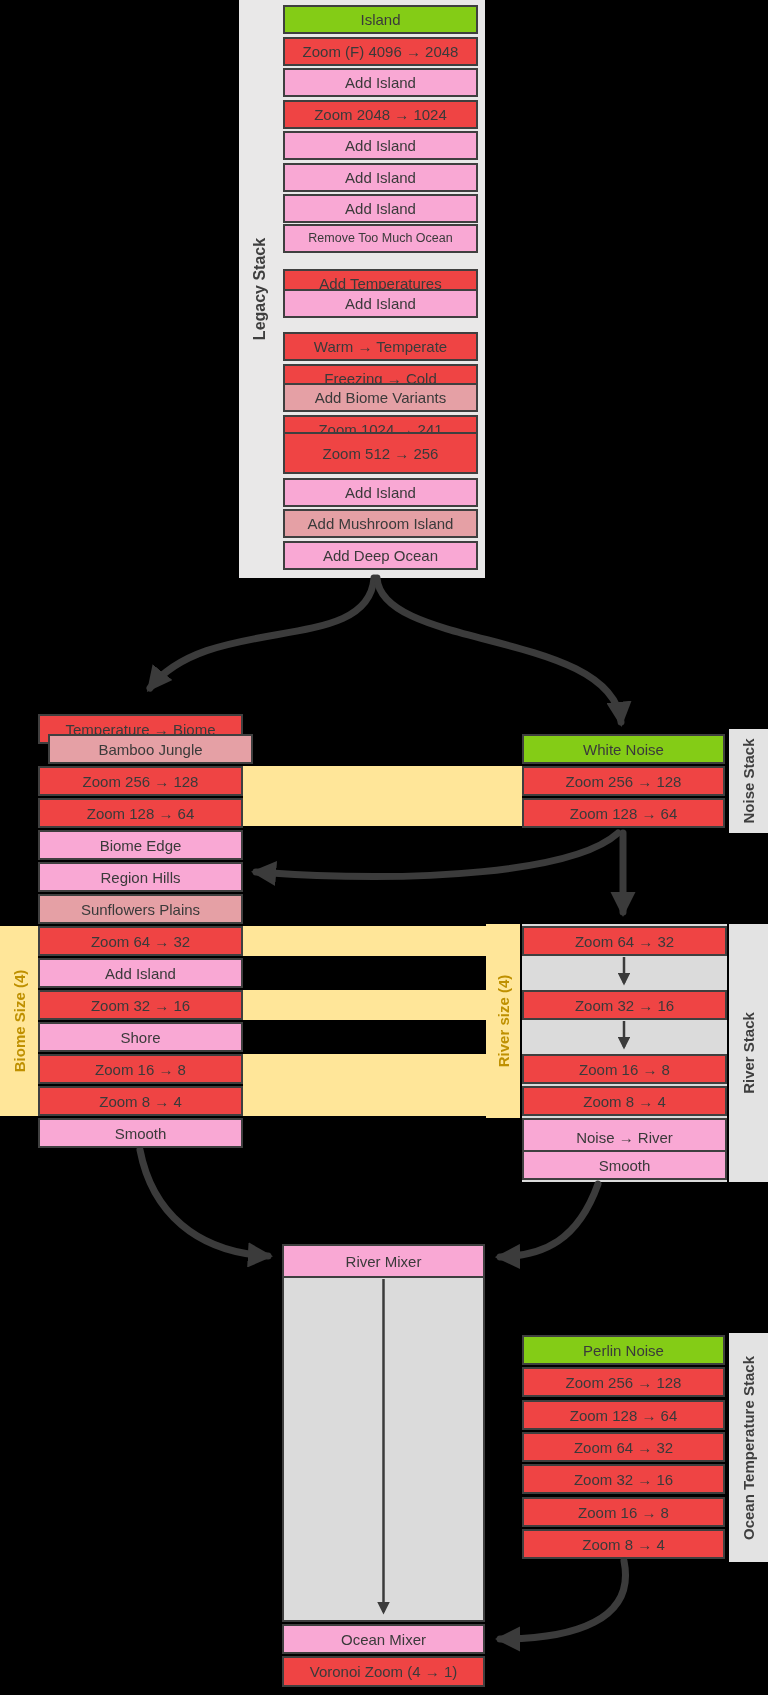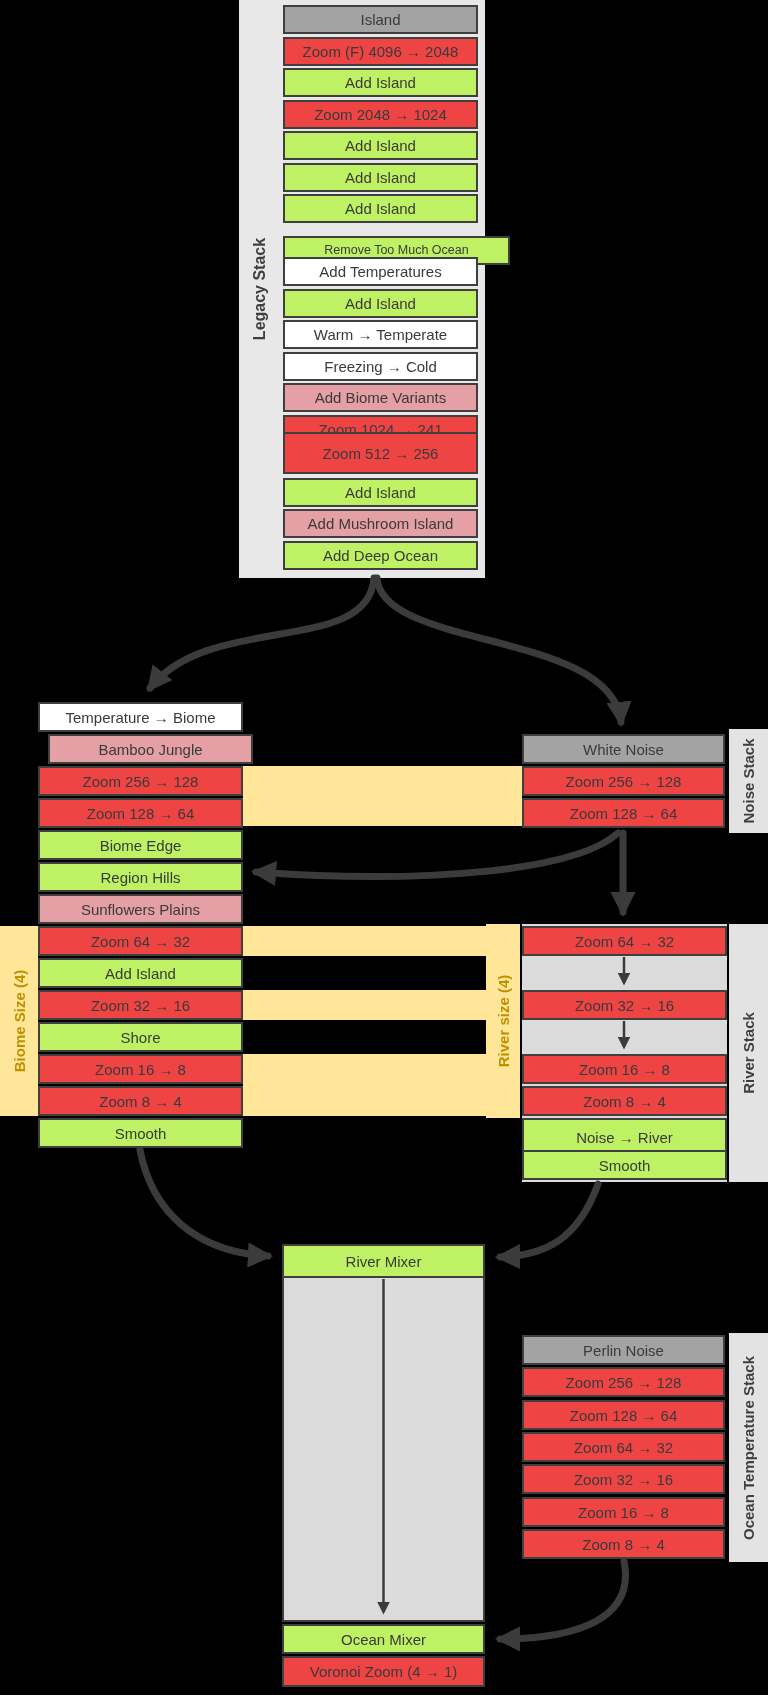--- a/index.html
+++ b/index.html
@@ -5,24 +5,24 @@
   html,body{margin:0;padding:0;background:#000;}
   .page{position:relative;width:768px;height:1695px;background:#000;overflow:hidden;
         font-family:"Liberation Sans",sans-serif;}
   .panel{position:absolute;}
   .band{position:absolute;background:#FFE699;}
   .box{position:absolute;box-sizing:border-box;border:2.5px solid #3F3F3F;
        display:flex;align-items:center;justify-content:center;
        font-size:15px;color:#3A3A3A;text-align:center;line-height:1;}
   .box.small{font-size:12.5px;}
   .c-yellow{background:#ef4444;}
-  .c-gray{background:#bef264;}
-  .c-green{background:#ffffff;}
+  .c-gray{background:#f9a8d4;}
+  .c-green{background:#ef4444;margin-top:12px;}
   .c-red{background:#E5A0A5;}
-  .c-blue{background:#a3a3a3;}
+  .c-blue{background:#84cc16;}
   .c-tall{background:#DBDBDB;}
   .vlabel{position:absolute;transform:translate(-50%,-50%) rotate(-90deg);
           white-space:nowrap;font-weight:bold;font-size:15px;color:#3F3F3F;}
   .vlabel.olive{color:#BF9000;}
   svg.arrows{position:absolute;left:0;top:0;pointer-events:none;}
 </style>
 </head>
 <body>
 
 <div class="page">
@@ -47,21 +47,21 @@
   <div class="vlabel" style="left:748px;top:1053px;">River Stack</div>
   <div class="vlabel" style="left:748px;top:1448px;">Ocean Temperature Stack</div>
 
   <div class="box c-blue" style="left:283px;top:5px;width:195px;height:29px">Island</div>
   <div class="box c-yellow" style="left:283px;top:37px;width:195px;height:29px">Zoom (F) 4096 → 2048</div>
   <div class="box c-gray" style="left:283px;top:68px;width:195px;height:29px">Add Island</div>
   <div class="box c-yellow" style="left:283px;top:100px;width:195px;height:29px">Zoom 2048 → 1024</div>
   <div class="box c-gray" style="left:283px;top:131px;width:195px;height:29px">Add Island</div>
   <div class="box c-gray" style="left:283px;top:163px;width:195px;height:29px">Add Island</div>
   <div class="box c-gray" style="left:283px;top:194px;width:195px;height:29px">Add Island</div>
-  <div class="box c-gray small" style="left:283px;top:236px;width:227px;height:29px">Remove Too Much Ocean</div>
+  <div class="box c-gray small" style="left:283px;top:224px;width:195px;height:29px">Remove Too Much Ocean</div>
   <div class="box c-green" style="left:283px;top:257px;width:195px;height:29px">Add Temperatures</div>
   <div class="box c-gray" style="left:283px;top:289px;width:195px;height:29px">Add Island</div>
   <div class="box c-green" style="left:283px;top:320px;width:195px;height:29px">Warm → Temperate</div>
   <div class="box c-green" style="left:283px;top:352px;width:195px;height:29px">Freezing → Cold</div>
   <div class="box c-red" style="left:283px;top:383px;width:195px;height:29px">Add Biome Variants</div>
   <div class="box c-yellow" style="left:283px;top:415px;width:195px;height:29px">Zoom 1024 → 241</div>
   <div class="box c-yellow" style="left:283px;top:432px;width:195px;height:42px">Zoom 512 → 256</div>
   <div class="box c-gray" style="left:283px;top:478px;width:195px;height:29px">Add Island</div>
   <div class="box c-red" style="left:283px;top:509px;width:195px;height:29px">Add Mushroom Island</div>
   <div class="box c-gray" style="left:283px;top:541px;width:195px;height:29px">Add Deep Ocean</div>

